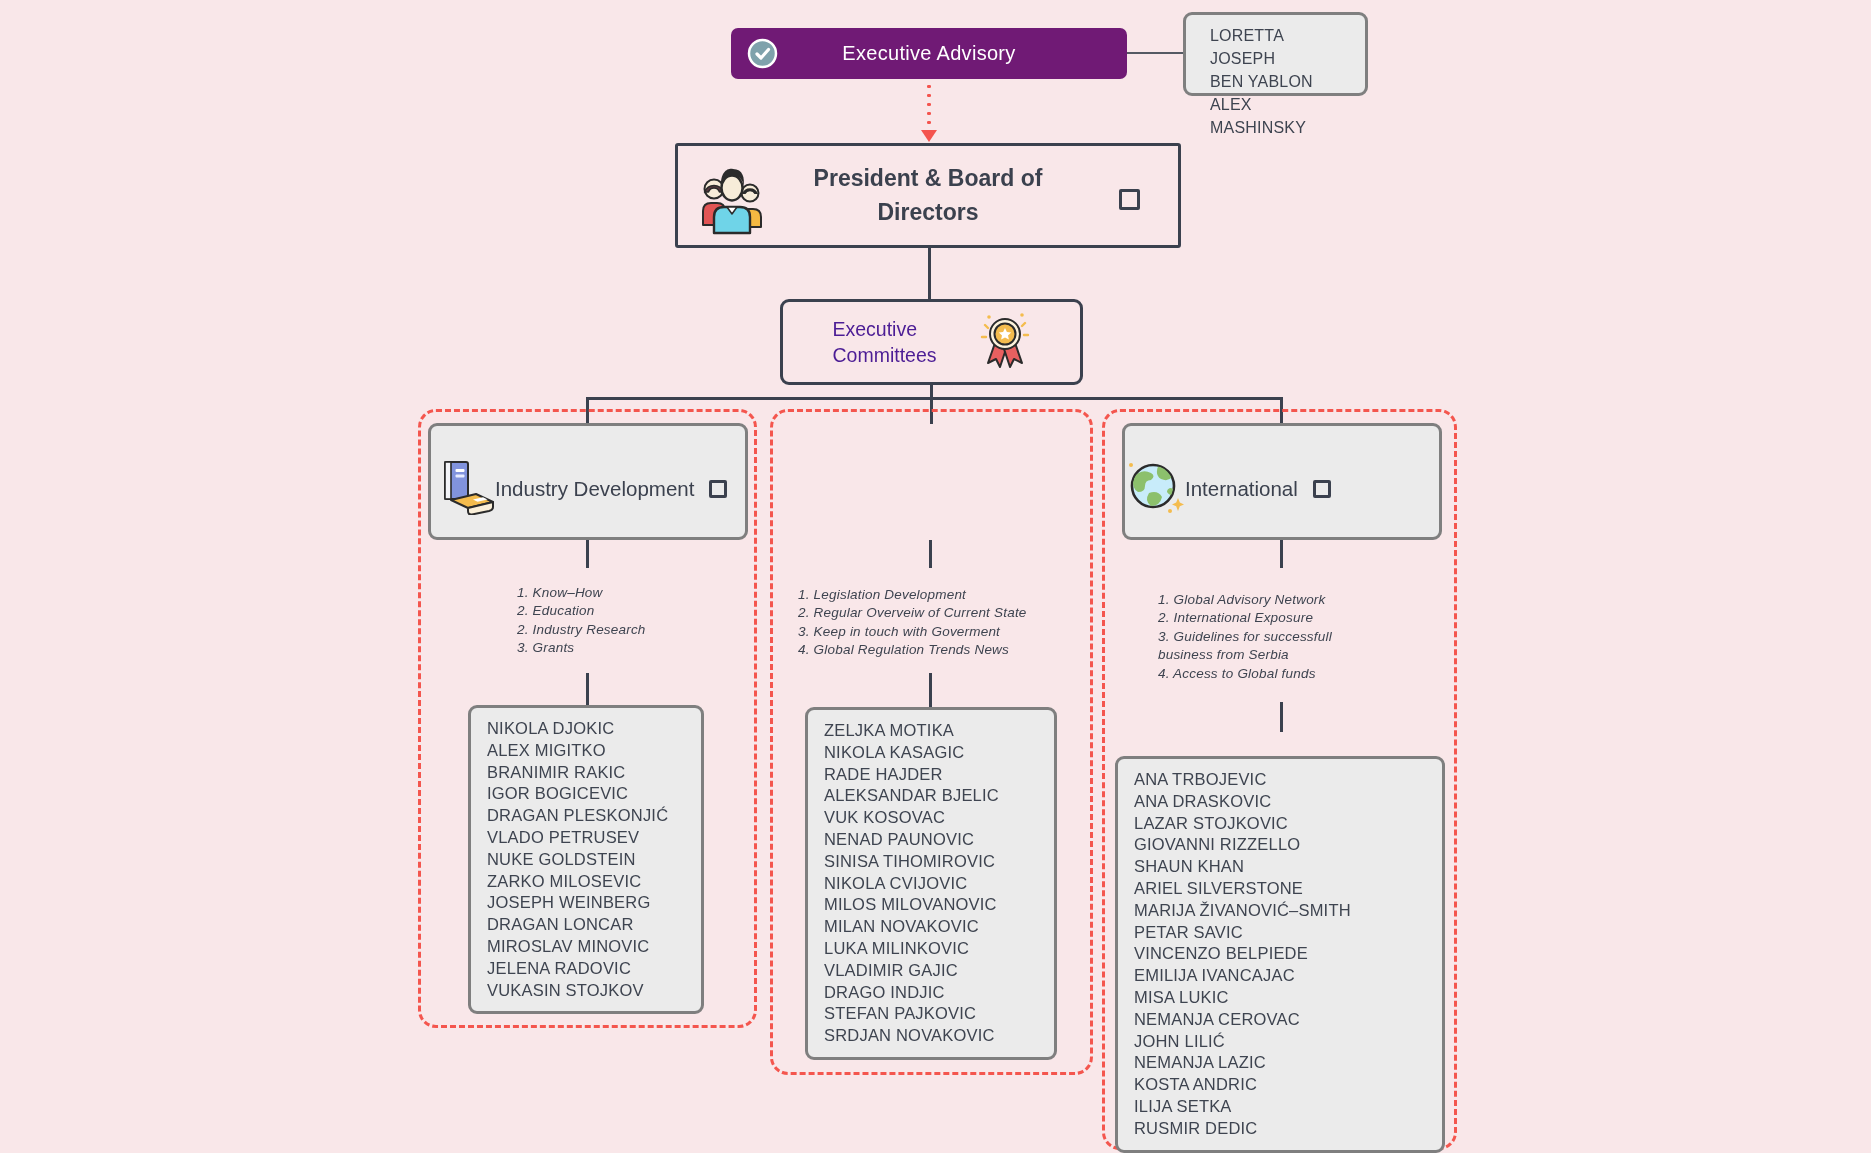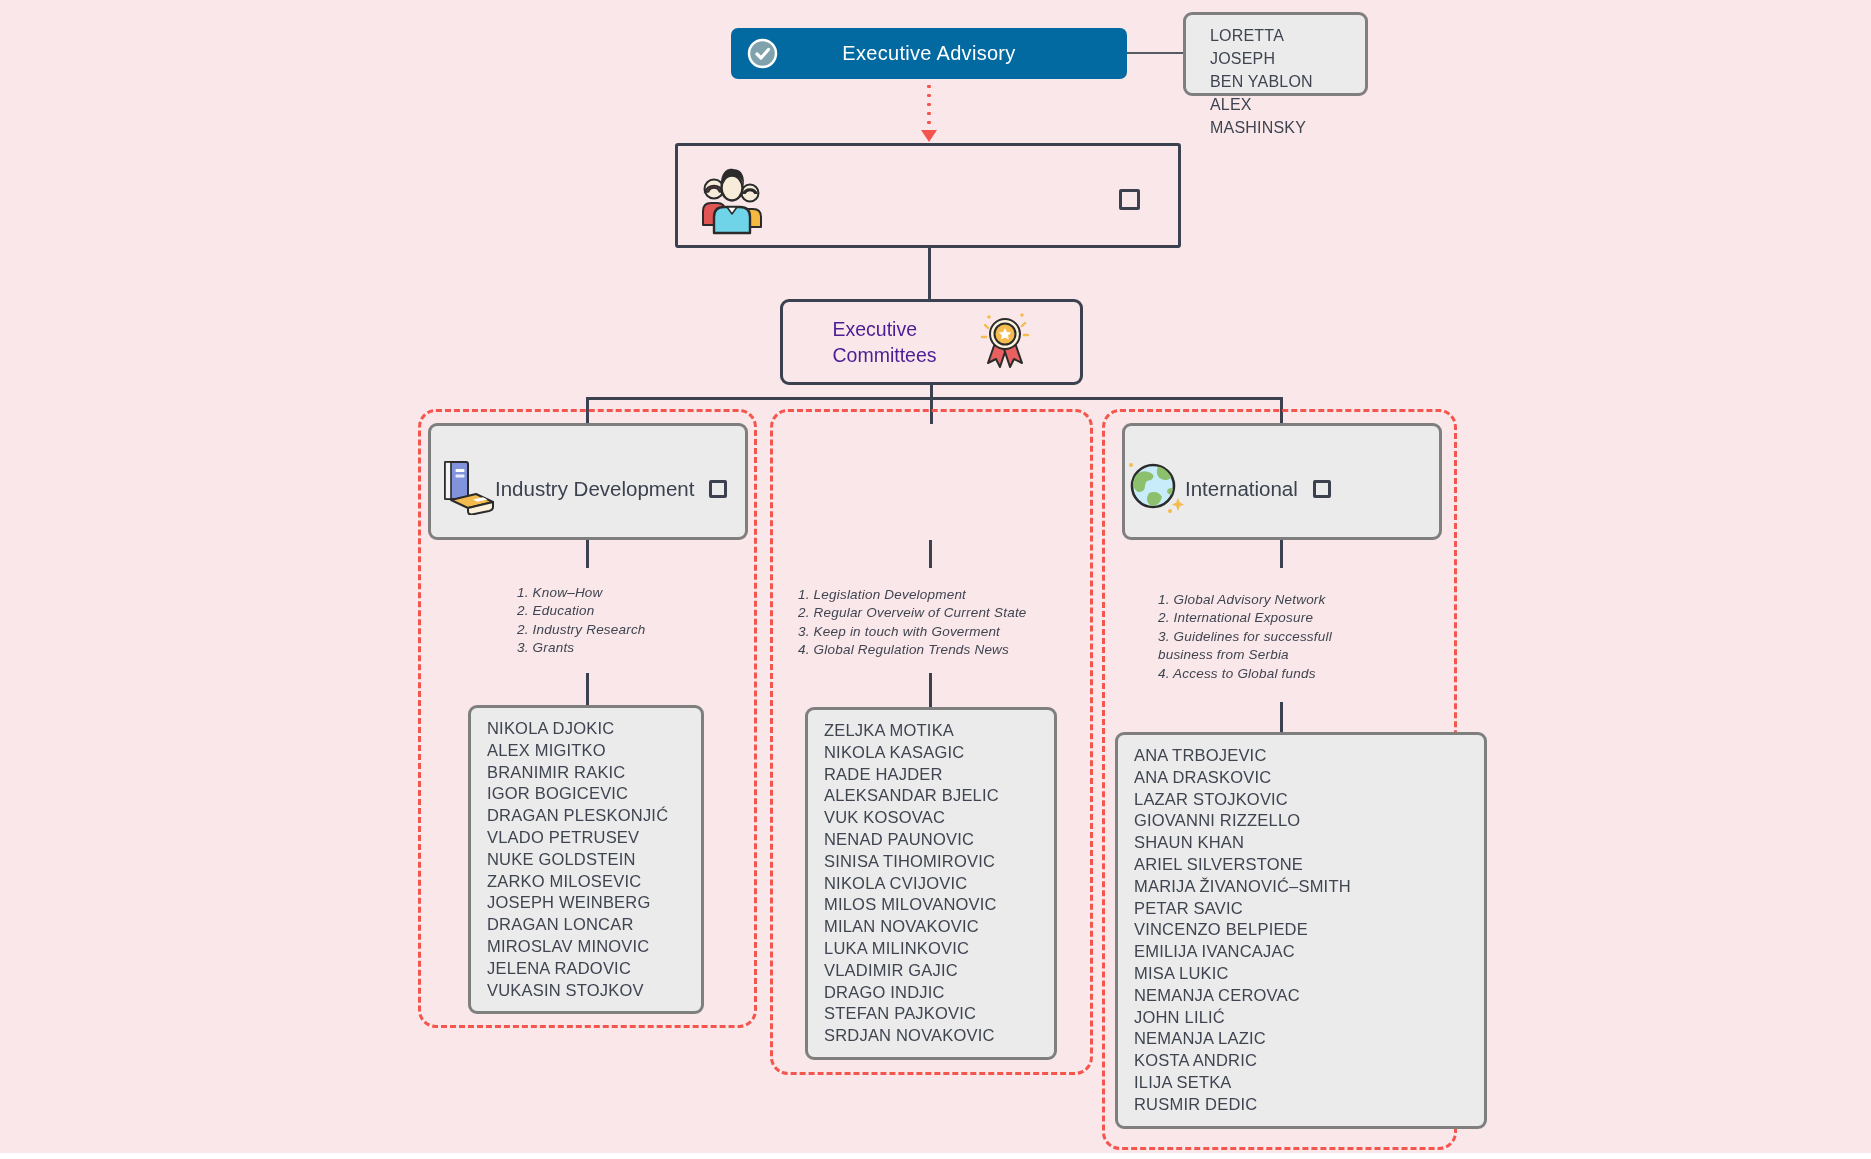--- a/index.html
+++ b/index.html
@@ -14,21 +14,21 @@
       background-size:4px 9px;background-repeat:repeat-y;}
   .arrow-down{position:absolute;width:0;height:0;
       border-left:8px solid transparent;border-right:8px solid transparent;
       border-top:12px solid #f4544e;}
 
   
   .gray-box{position:absolute;background:#ebebeb;border:3px solid #7f7f7f;border-radius:9px;box-sizing:border-box;}
   .dark-box{position:absolute;background:transparent;border:3px solid #3b414e;box-sizing:border-box;}
   .dashed-group{position:absolute;border:3px dashed #f4564e;border-radius:18px;box-sizing:border-box;}
 
-  .advisory-btn{position:absolute;left:731px;top:28px;width:396px;height:51px;background:#0369a1;
+  .advisory-btn{position:absolute;left:731px;top:28px;width:396px;height:51px;background:#701a75;
       border-radius:7px;display:flex;align-items:center;justify-content:center;}
   .advisory-btn .label{color:#ffffff;font-size:20px;letter-spacing:.3px;}
   .advisory-check{position:absolute;left:16px;top:10px;width:31px;height:31px;}
 
   .members-box{padding:10px 16px;font-size:16.5px;line-height:21.8px;color:#3e4450;letter-spacing:.2px;}
   .member-line{white-space:pre-wrap;}
 
   .top-members{left:1183px;top:12px;width:185px;height:84px;padding:9px 24px;font-size:16px;
       line-height:23px;letter-spacing:.2px;color:#3e4450;box-sizing:border-box;}
 
@@ -93,20 +93,21 @@
 
       <path d="M39,68 L39,58 Q39,50 47,50 L53,50 Q61,50 61,58 L61,68 Z" fill="#f5b942" stroke="#2b2b2b" stroke-width="2" stroke-linejoin="round"></path>
       <circle cx="50" cy="34" r="8.5" fill="#f7ecd9" stroke="#2b2b2b" stroke-width="2"></circle>
       <path d="M42,35 A8.5,8.5 0 0 1 58,35 L54.5,35 A5,5 0 0 0 45.5,35 Z" fill="#2b2b2b"></path>
 
       <path d="M14,74 L14,58 Q14,48 24,48 L40,48 Q50,48 50,58 L50,74 Z" fill="#6fd4e8" stroke="#2b2b2b" stroke-width="2.4" stroke-linejoin="round"></path>
       <path d="M27,48 L32,55 L37,48 Z" fill="#ffffff" stroke="#2b2b2b" stroke-width="1.5" stroke-linejoin="round"></path>
       <ellipse cx="32" cy="29" rx="10.5" ry="12.5" fill="#f7ecd9" stroke="#2b2b2b" stroke-width="2.4"></ellipse>
       <path d="M21,29 C20,12 28,9 33,10 C43,10 45,19 43.5,28 C43.5,21 39.5,17 33.5,17 C26,16 22,20 21,29 Z" fill="#2b2b2b"></path>
     </svg>
+    <div class="president-title">President &amp; Board of Directors</div>
     <span class="checkbox cb-lg president-checkbox"></span>
   </div>
 
   <div class="dark-box committees-box">
     <div class="committees-title">Executive Committees</div>
     <svg width="52" height="62" viewBox="0 0 52 62">
       <path d="M16,32 L9,52 L17,48 L21,56 L27,38 Z" fill="#e86060" stroke="#2b2b2b" stroke-width="2" stroke-linejoin="round"></path>
       <path d="M36,32 L43,52 L35,48 L31,56 L25,38 Z" fill="#e86060" stroke="#2b2b2b" stroke-width="2" stroke-linejoin="round"></path>
       <circle cx="26" cy="23" r="15" fill="#fdf3dc" stroke="#2b2b2b" stroke-width="2"></circle>
       <circle cx="26" cy="23" r="10.5" fill="#f4bc4e" stroke="#2b2b2b" stroke-width="2"></circle>
@@ -221,21 +222,21 @@
     </div>
   </div>
 
   <div class="agenda" style="left:1158px;top:591px;width:196px;">
       <div>1. Global Advisory Network</div>
       <div>2. International Exposure</div>
       <div>3. Guidelines for successfull business from Serbia</div>
       <div>4. Access to Global funds</div>
     </div>
 
-  <div class="gray-box members-box" style="left:1115px;top:732px;width:372px;">
+  <div class="gray-box members-box" style="left:1115px;top:756px;width:330px;">
       <div class="member-line">ANA TRBOJEVIC</div>
       <div class="member-line">ANA DRASKOVIC</div>
       <div class="member-line">LAZAR STOJKOVIC</div>
       <div class="member-line">GIOVANNI RIZZELLO</div>
       <div class="member-line">SHAUN KHAN</div>
       <div class="member-line">ARIEL SILVERSTONE</div>
       <div class="member-line">MARIJA ŽIVANOVIĆ–SMITH</div>
       <div class="member-line">PETAR SAVIC</div>
       <div class="member-line">VINCENZO BELPIEDE</div>
       <div class="member-line">EMILIJA IVANCAJAC</div>

